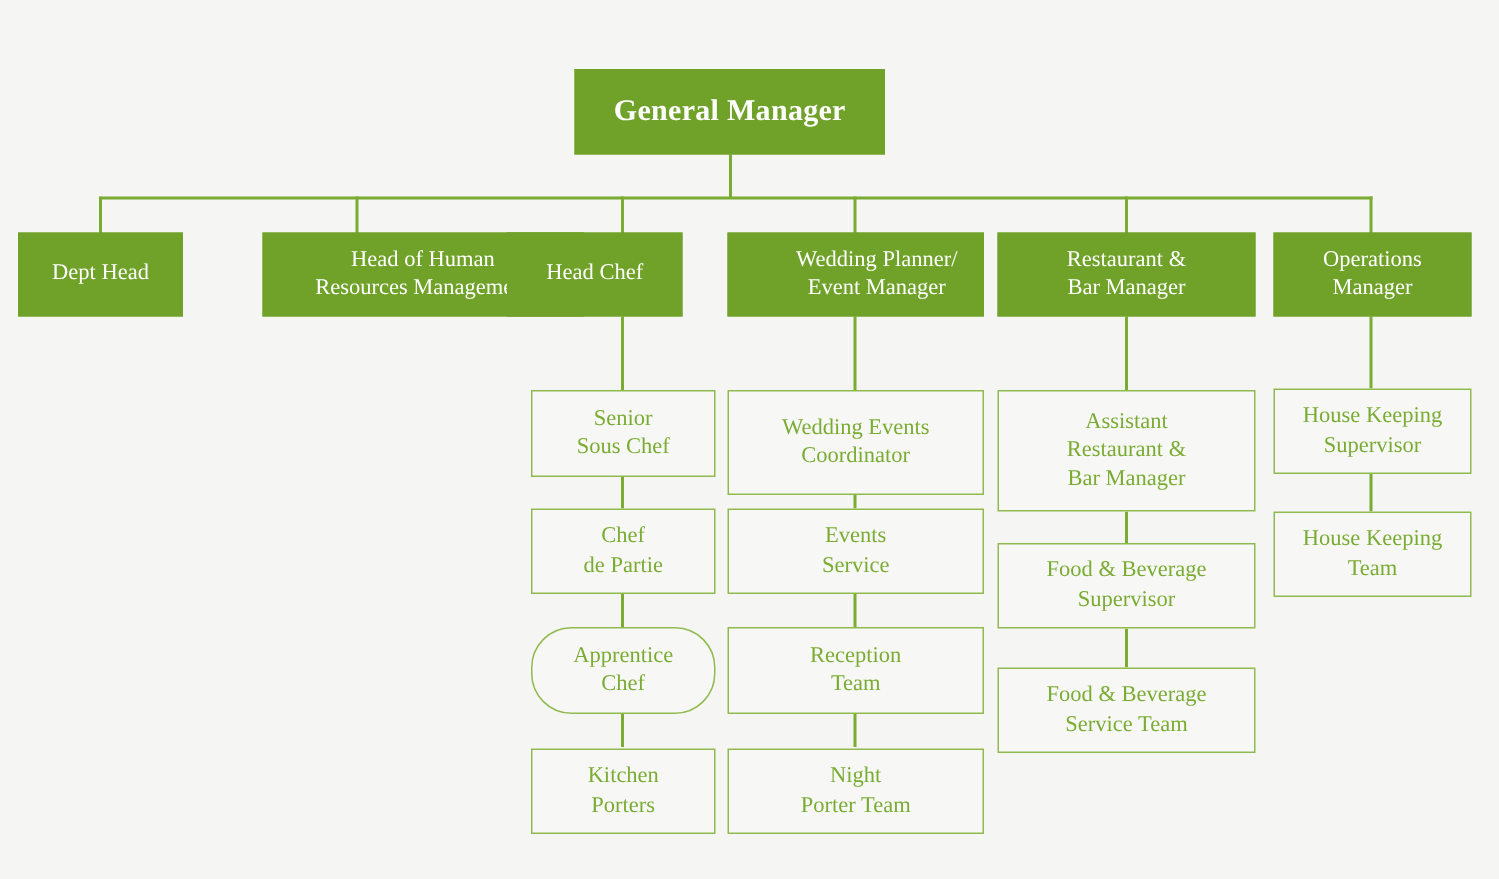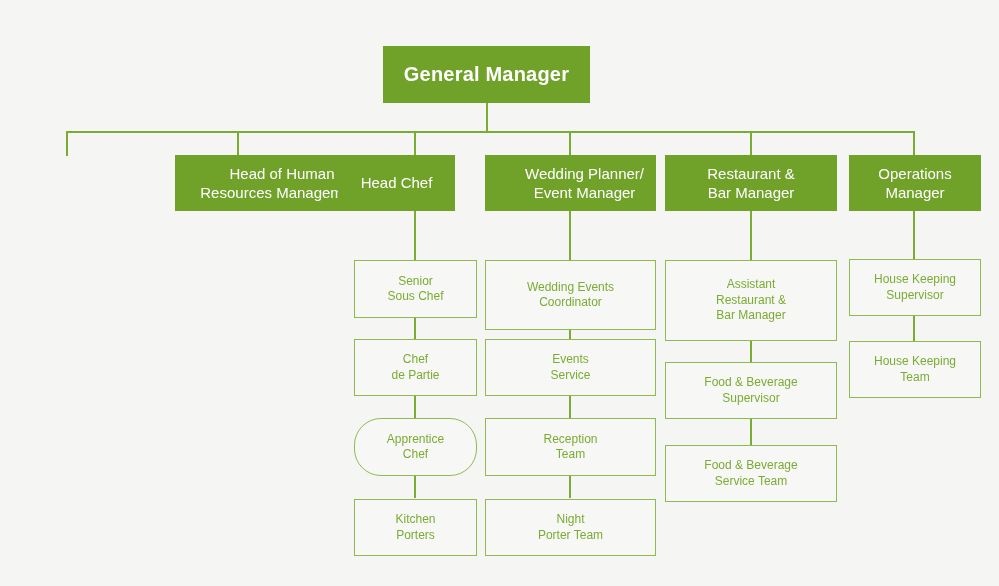--- a/index.html
+++ b/index.html
@@ -20,20 +20,21 @@
   }
   .node {
     position: absolute;
     box-sizing: border-box;
     display: flex;
     align-items: center;
     justify-content: center;
     text-align: center;
     line-height: 1.28;
     white-space: pre-line;
+    font-family: Liberation Serif, serif;
   }
   .node.filled {
     background: #70a22a;
     color: #ffffff;
     border: 1px solid #70a22a;
   }
   .node.outlined {
     background: #f7f7f5;
     color: #7aac33;
     border: 1px solid #8fbb4e;
@@ -41,21 +42,21 @@
   .root {
     font-size: 20px;
     font-weight: bold;
     letter-spacing: 0.2px;
   }
   .lvl1 {
     font-size: 15px;
     font-weight: normal;
   }
   .lvl2 {
-    font-size: 12px;
+    font-size: 15px;
     font-weight: normal;
   }
   .connector {
     position: absolute;
     background: #7aac33;
   }
   .connector.v { width: 2px; }
   .connector.h { height: 2px; }
 </style>
 </head>
@@ -85,20 +86,21 @@
 
   <div class="connector v" style="left:750px; top:211px; height:49px;"></div>
   <div class="connector v" style="left:750px; top:341px; height:21px;"></div>
   <div class="connector v" style="left:750px; top:419px; height:26px;"></div>
 
   <div class="connector v" style="left:913px; top:211px; height:48px;"></div>
   <div class="connector v" style="left:913px; top:316px; height:25px;"></div>
 
   <div class="node filled root" style="left:383px; top:46px; width:207px; height:57px;">General Manager</div>
 
+  <div class="node filled lvl1" style="left:12px; top:155px; width:110px; height:56px;">Dept Head</div>
   <div class="node filled lvl1" style="left:131px; top:155px; width:214px; height:56px;margin-left:44px;">Head of Human
 Resources Management</div>
   <div class="node filled lvl1" style="left:338px; top:155px; width:117px; height:56px;">Head Chef</div>
   <div class="node filled lvl1" style="left:485px; top:155px; width:171px; height:56px;padding-left:28px;">Wedding Planner/
 Event Manager</div>
   <div class="node filled lvl1" style="left:665px; top:155px; width:172px; height:56px;">Restaurant &amp;
 Bar Manager</div>
   <div class="node filled lvl1" style="left:849px; top:155px; width:132px; height:56px;">Operations
 Manager</div>
 

